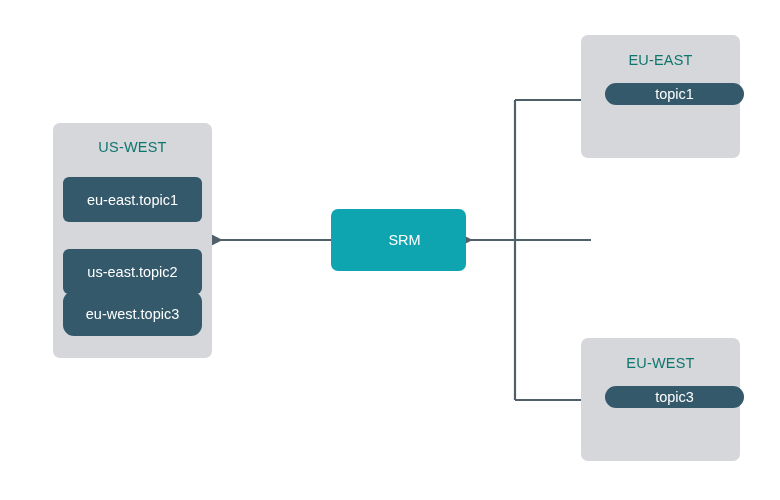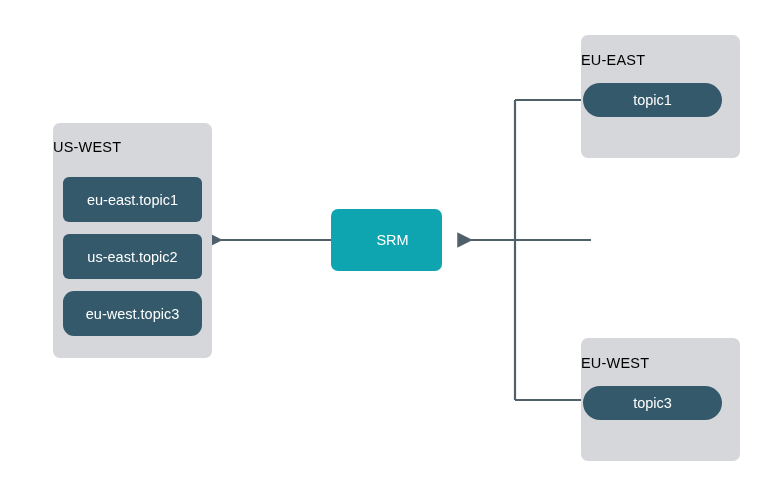--- a/index.html
+++ b/index.html
@@ -33,23 +33,23 @@
   .cluster {
     position: absolute;
     background: #d5d7da;
     border-radius: 7px;
     box-sizing: border-box;
   }
   .cluster-label {
     position: absolute;
     left: 0;
     right: 0;
-    text-align: left;
+    text-align: center;
     font-size: 14.5px;
-    color: #000000;
+    color: #0f766e;
     letter-spacing: 0.2px;
     white-space: nowrap;
   }
 
   
   .topic {
     position: absolute;
     background: #33596b;
     border-radius: 6px;
     color: #ffffff;
@@ -59,21 +59,21 @@
     justify-content: center;
     box-sizing: border-box;
     white-space: nowrap;
   }
 
   
   #srm-node {
     position: absolute;
     left: 331px;
     top: 209px;
-    width: 111px;
+    width: 135px;
     height: 62px;
     background: #0fa5b0;
     border-radius: 7px;
     color: #ffffff;
     font-size: 14.5px;
     display: flex;
     align-items: center;
     justify-content: center;
     box-sizing: border-box;
     padding-left: 12px;
@@ -87,34 +87,34 @@
     height: 235px;
     margin-left: 12px;
   }
   #cluster-us-west .cluster-label { top: 16px; }
   #cluster-us-west .topic {
     left: 10px;
     width: 139px;
     height: 45px;
   }
   #topic-eu-east-topic1 { top: 54px; }
-  #topic-us-east-topic2 { top: 111px; }
+  #topic-us-east-topic2 { top: 126px; }
   #topic-eu-west-topic3 { top: 168px; border-radius: 11px; }
 
   
   .cluster-source {
     left: 581px;
     width: 159px;
     height: 123px;
   }
   .cluster-source .cluster-label { top: 17px; }
   .cluster-source .topic {
-    left: 2px;
+    left: 24px;
     width: 139px;
-    height: 34px;
+    height: 22px;
     top: 48px;
     border-radius: 17px;
   }
   #cluster-eu-east { top: 35px; }
   #cluster-us-east { top: 175px; }
   #cluster-eu-west { top: 338px; }
 </style>
 </head>
 <body>
 

